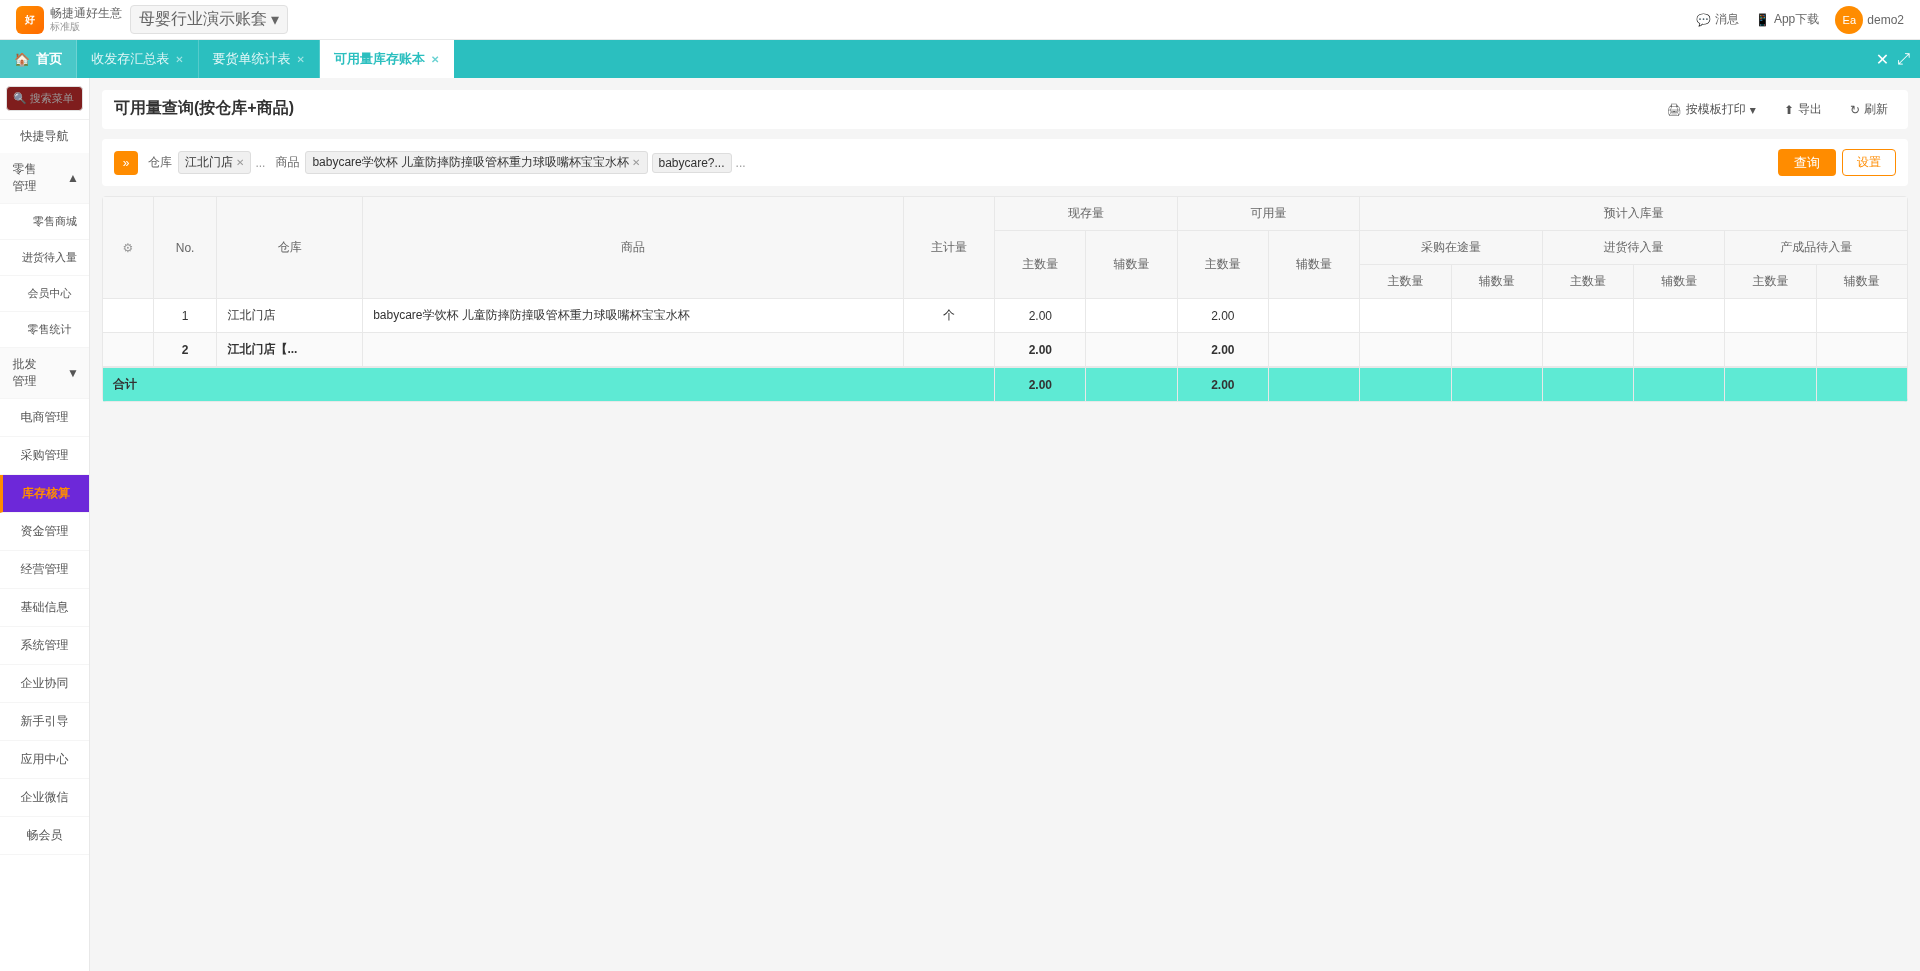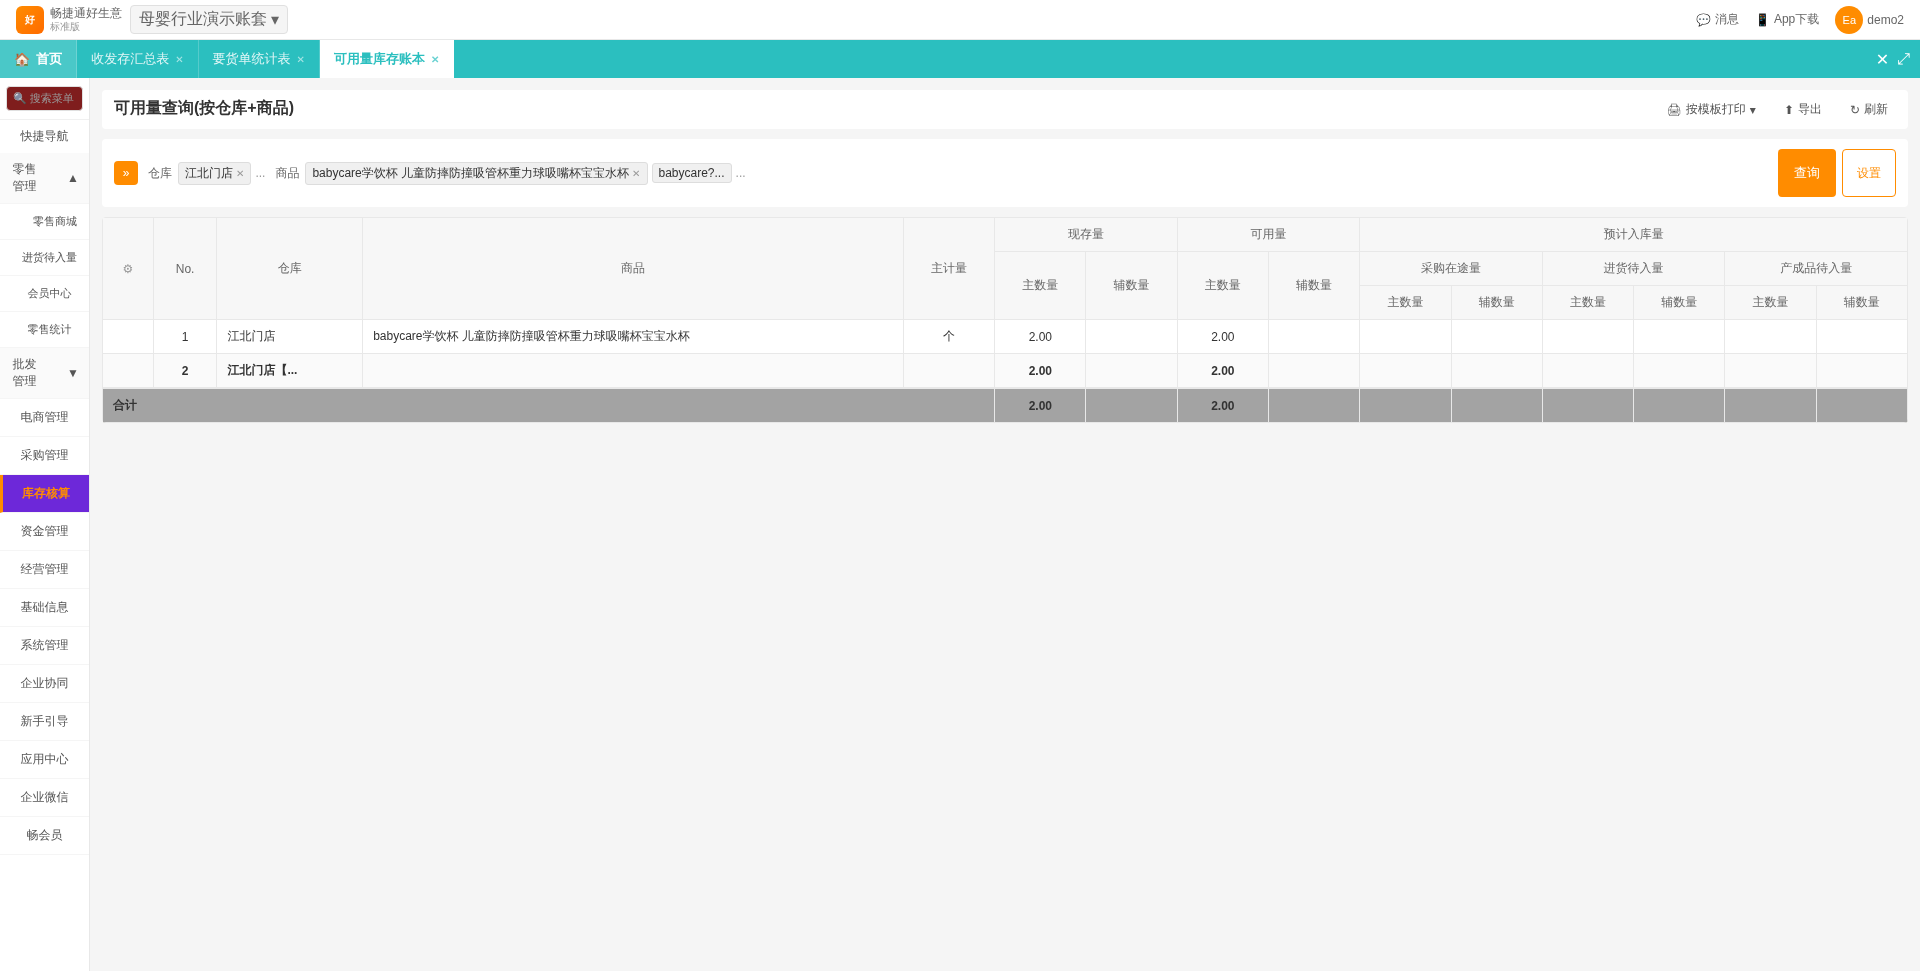--- a/index.html
+++ b/index.html
@@ -281,21 +281,21 @@
     .filter-actions {
       margin-left: auto;
       display: flex;
       gap: 6px;
     }
     .btn-query {
       background: #ff8c00;
       color: white;
       border: none;
       border-radius: 4px;
-      padding: 15px 16px;
+      padding: 4px 16px;
       cursor: pointer;
       font-size: 13px;
     }
     .btn-settings {
       background: #fff;
       color: #ff8c00;
       border: 1px solid #ff8c00;
       border-radius: 4px;
       padding: 4px 14px;
       cursor: pointer;
@@ -341,21 +341,21 @@
       color: #999;
     }
 
     
     .table-footer {
       background: #fffbe6;
       border-top: 2px solid #e8e8e8;
     }
     .table-footer td {
       font-weight: bold;
-      background: #a3a3a3;
+      background: #5eead4;
     }
 
     
     .table-container::-webkit-scrollbar { height: 6px; }
     .table-container::-webkit-scrollbar-track { background: #f0f0f0; }
     .table-container::-webkit-scrollbar-thumb { background: #ccc; border-radius: 3px; }
   </style>
 </head>
 <body>
 

